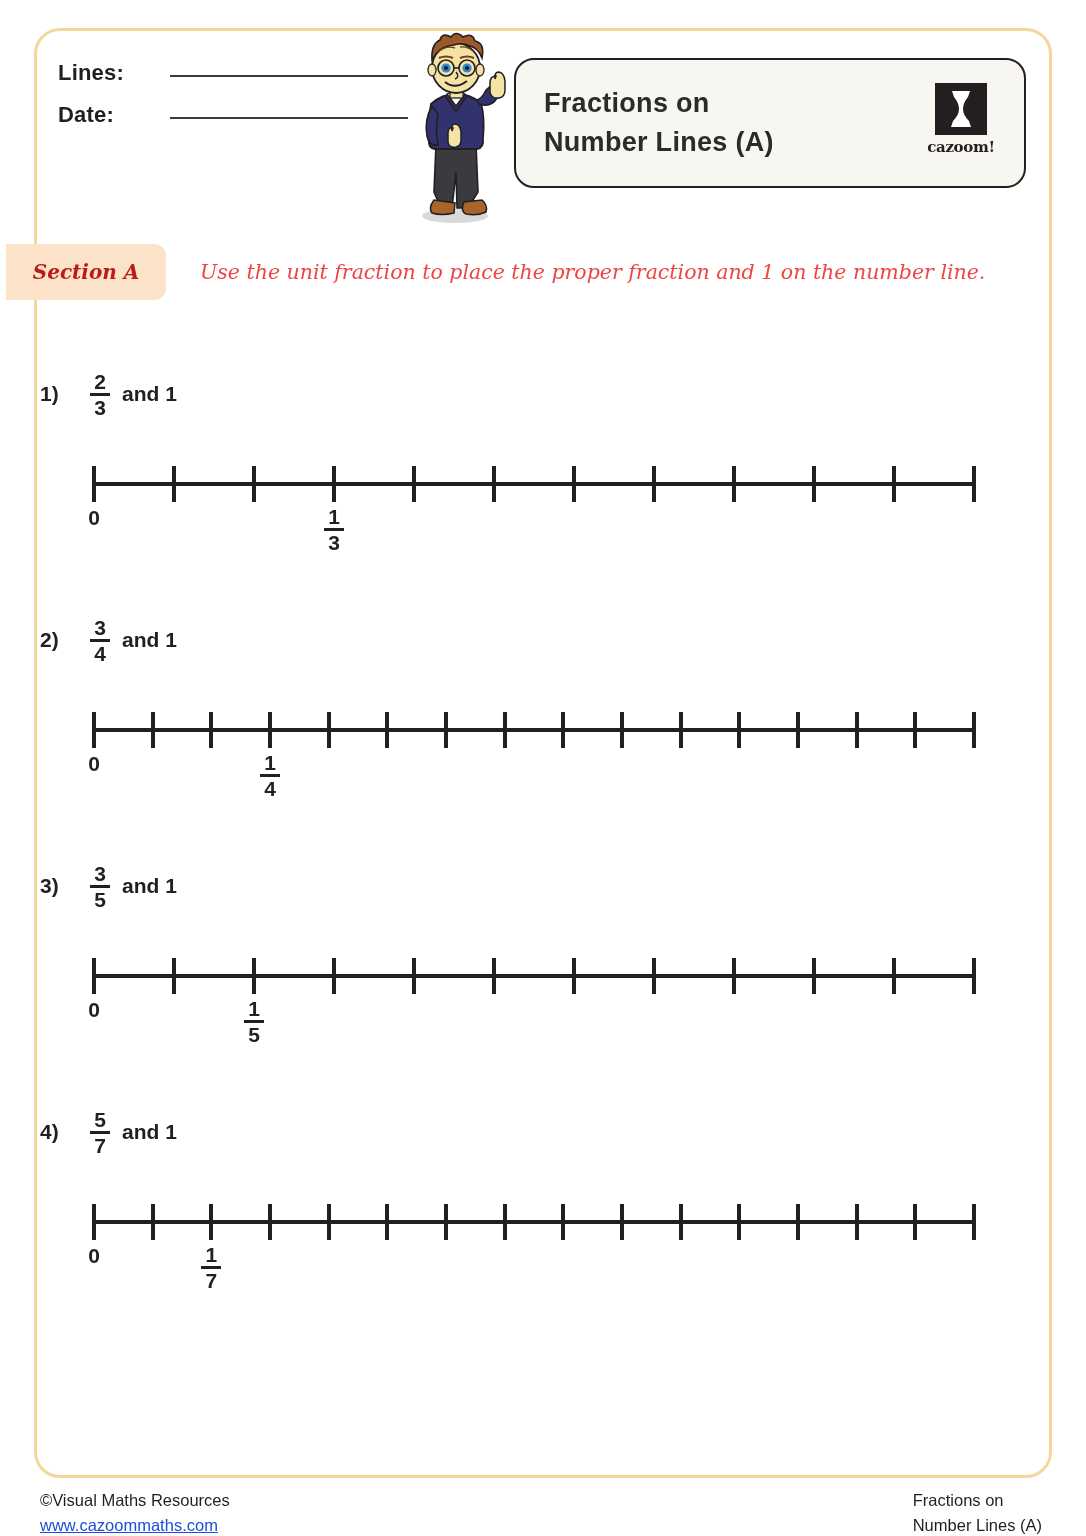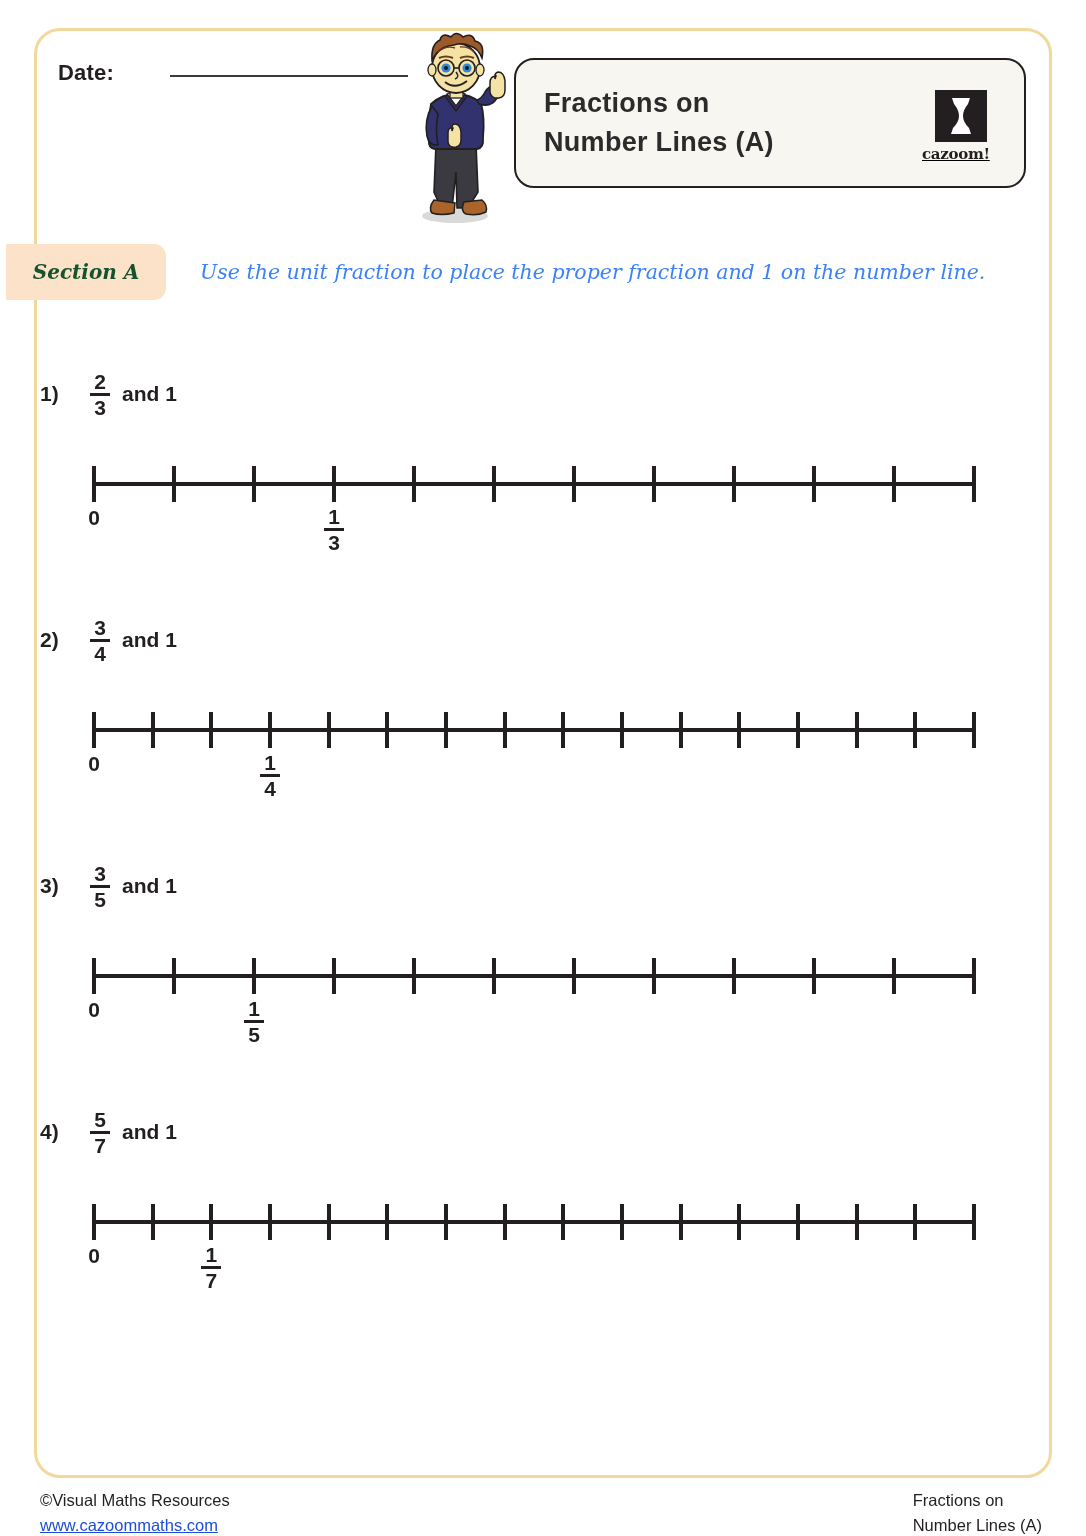--- a/index.html
+++ b/index.html
@@ -89,25 +89,24 @@
     top: 24px;
     font-size: 27px;
     font-weight: bold;
     line-height: 1.45;
     color: #2b2b2b;
     letter-spacing: .3px;
   }
   #cazoom-logo {
     position: absolute;
     right: 24px;
-    top: 30px;
+    top: 23px;
     width: 78px;
     height: 82px;
-    text-align: left;
-    text-decoration: underline;
+    text-align: center;
   }
   #cazoom-mark {
     width: 52px;
     height: 52px;
     margin: 0 auto;
     background: #231f20;
     position: relative;
   }
   #cazoom-word {
     font-family: "DejaVu Serif", serif;
@@ -136,33 +135,33 @@
     border-radius: 0 12px 12px 0;
     display: flex;
     align-items: center;
     justify-content: center;
   }
   #section-tab-label {
     font-family: "DejaVu Serif", serif;
     font-weight: bold;
     font-style: italic;
     font-size: 20px;
-    color: #14532d;
+    color: #b91c1c;
   }
   #section-instruction {
     position: absolute;
     left: 200px;
     top: 0;
     height: 56px;
     display: flex;
     align-items: center;
     font-family: "DejaVu Serif", serif;
     font-style: italic;
     font-size: 20.5px;
-    color: #3b82f6;
+    color: #ef4444;
   }
 
   
   .question {
     position: absolute;
     left: 0;
     width: 100%;
   }
   .q-head {
     position: absolute;
@@ -277,20 +276,24 @@
   }
 </style>
 </head>
 <body>
 
 <div id="page-frame"></div>
 
 <div id="header">
 
   <div id="name-block">
+    <div class="nl-row r2">
+      <span class="nl-label">Lines:</span>
+      <span class="nl-rule"></span>
+    </div>
     <div class="nl-row r2">
       <span class="nl-label">Date:</span>
       <span class="nl-rule"></span>
     </div>
   </div>
 
   <svg id="mascot" viewBox="0 0 120 195">
     <ellipse cx="57" cy="184" rx="33" ry="7" fill="#d9d9d9"></ellipse>
 
     <path d="M38 112 L78 112 L80 160 L70 176 L59 176 L58 140 L54 176 L43 176 L36 160 Z" fill="#3a3a40" stroke="#231f20" stroke-width="1.6"></path>

